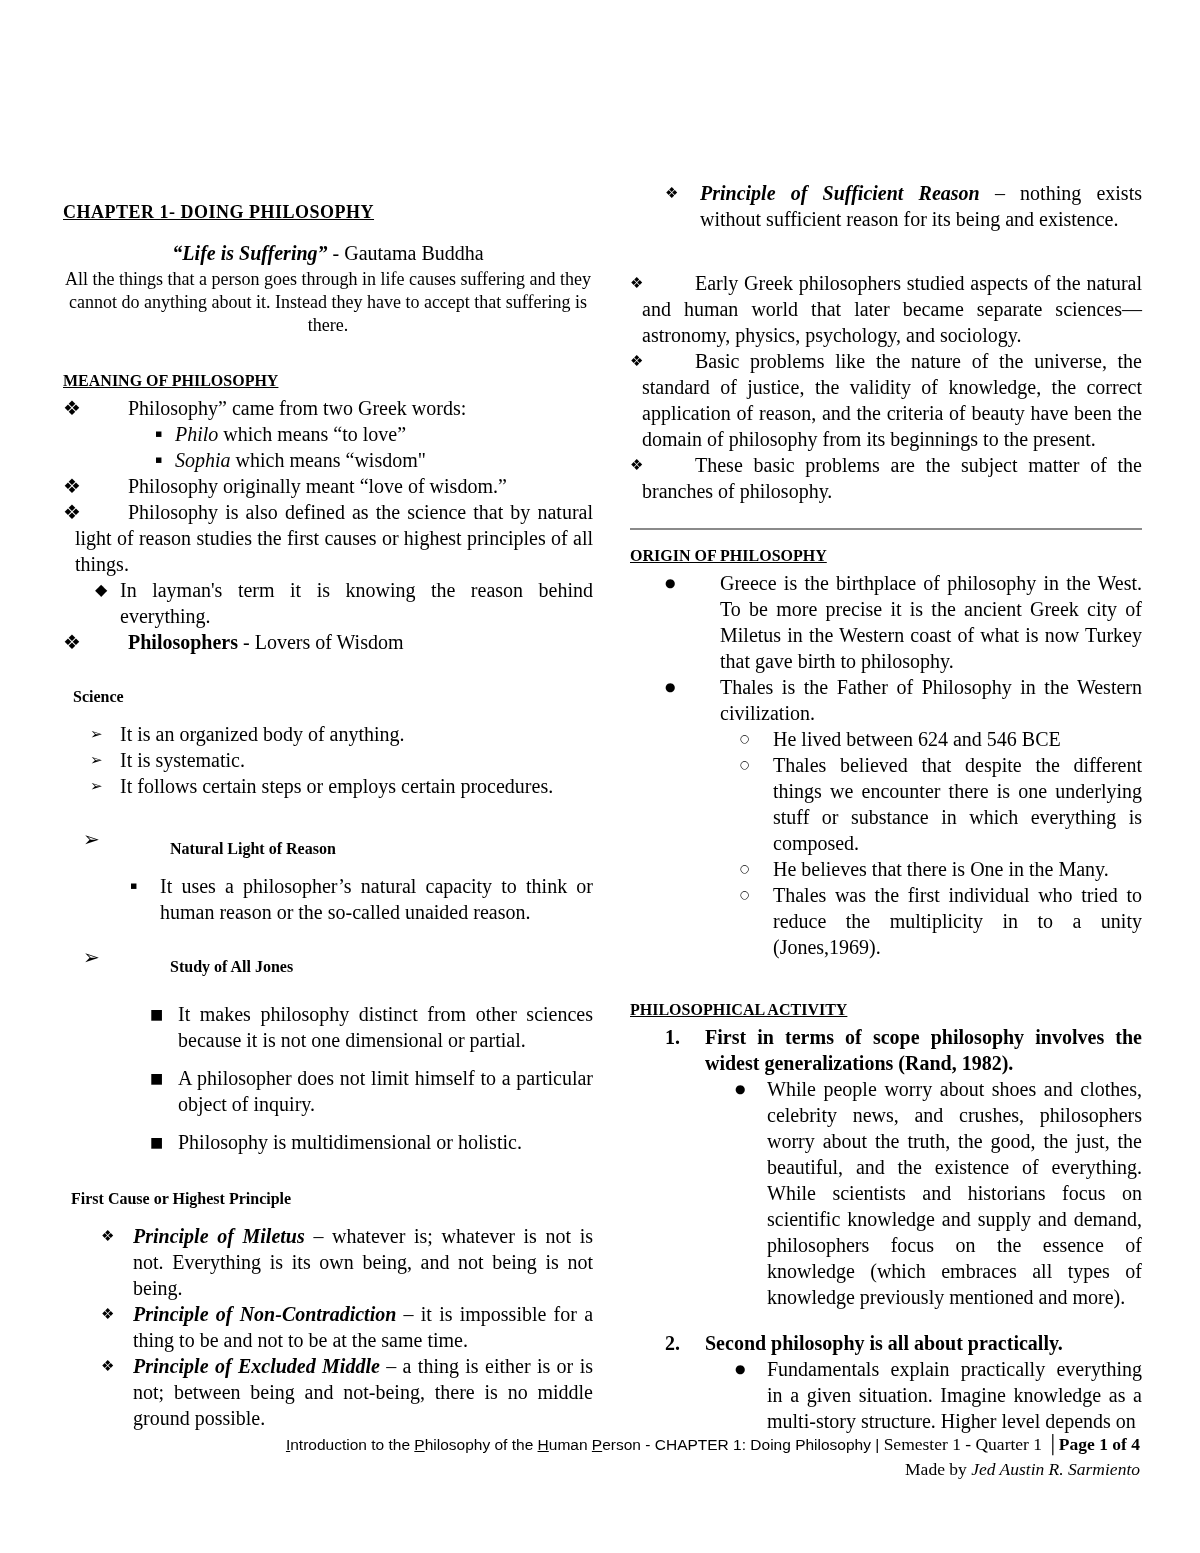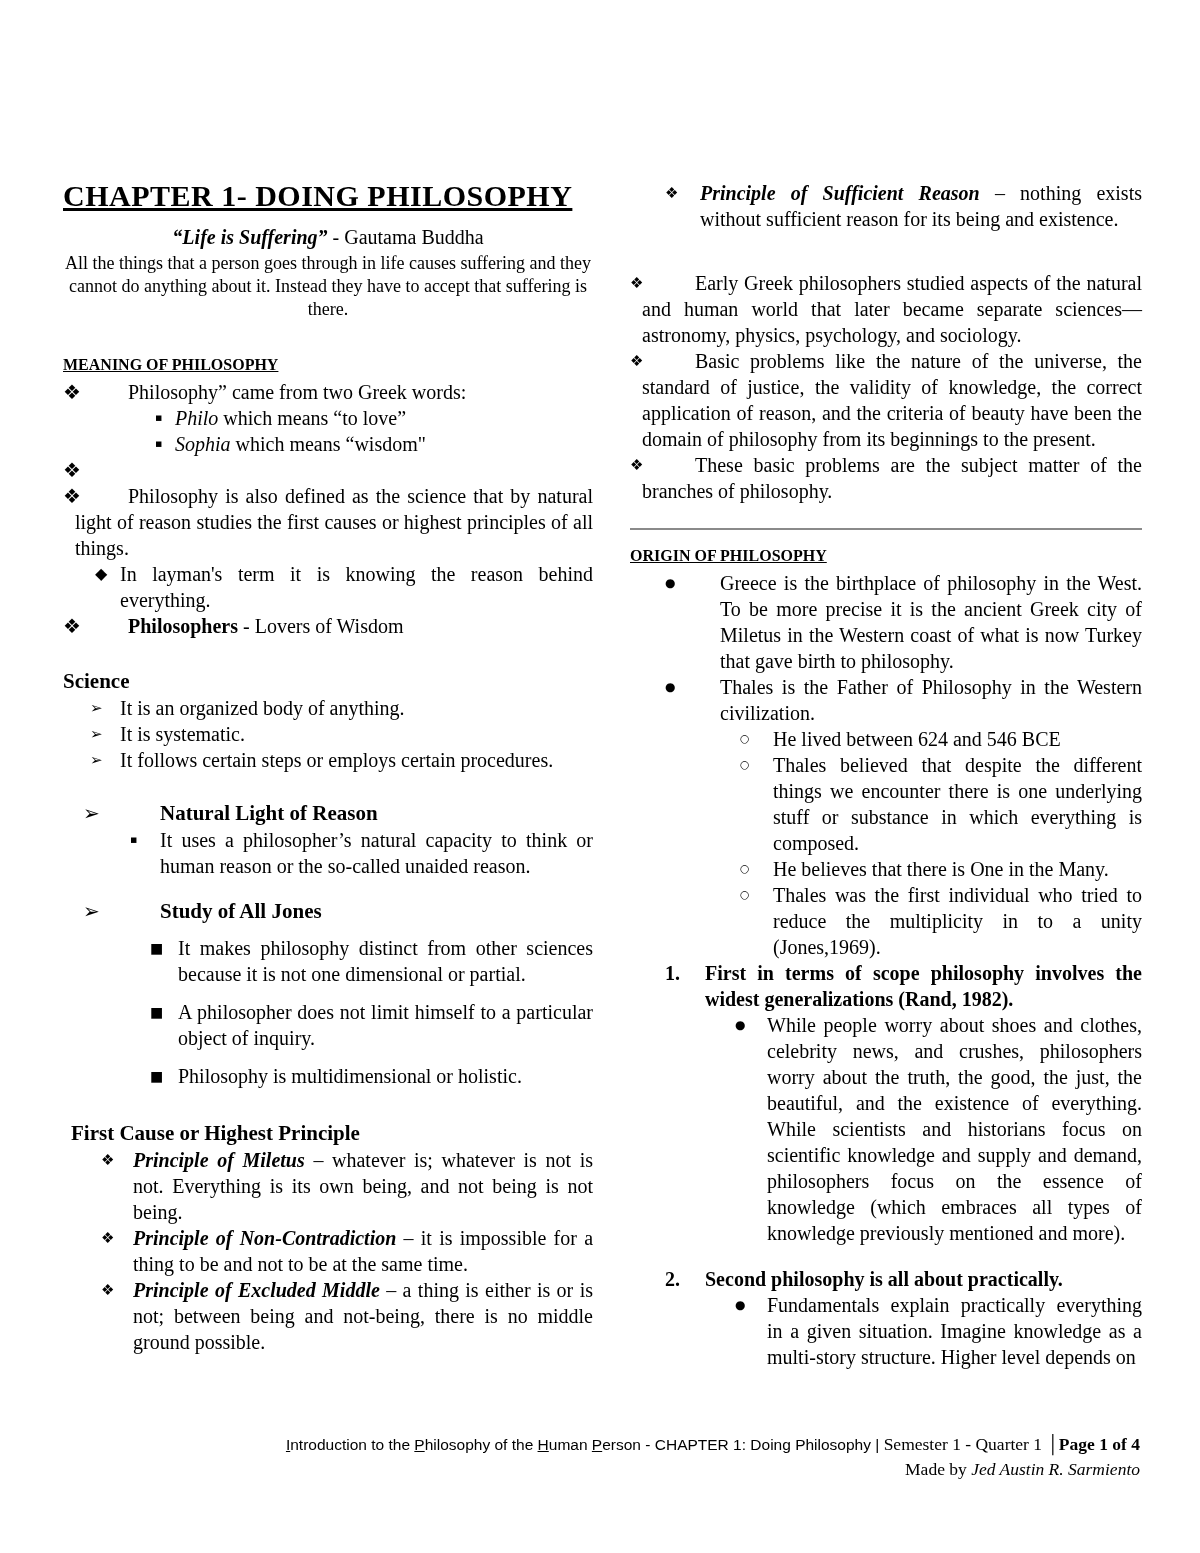--- a/index.html
+++ b/index.html
@@ -12,30 +12,30 @@
     font-family:"Liberation Serif", serif;
     font-size:20px;
     line-height:26px;
     overflow:hidden;
   }
   .col { position:absolute; top:180px; }
   .col-left  { left:63px;  width:530px; }
   .col-right { left:630px; width:512px; }
 
   .doc-title {
-    font-size:30px; line-height:32px; font-weight:bold;
+    font-size:18px; line-height:32px; font-weight:bold;
     text-decoration:underline; letter-spacing:0.5px;
-    margin:0 0 12px 0;
+    margin:16px 0 12px 0;
   }
   .h-major {
     font-size:16px; line-height:28px; font-weight:bold;
     text-decoration:underline; margin:0;
   }
   .h-plain {
-    font-size:21px; line-height:28px; font-weight:bold; margin:0;
+    font-size:16px; line-height:28px; font-weight:bold; margin:10px;
   }
 
   .quote-line { text-align:center; margin:0; }
   .quote-bold { font-weight:bold; font-style:italic; }
   .quote-note { text-align:center; font-size:18px; line-height:23px; margin:0; }
 
   
   .wordli { position:relative; padding-left:12px; text-align:justify; margin:0; }
   .wordli .blt { position:absolute; left:0; top:0; }
   .tab { display:inline-block; width:53px; }
@@ -117,21 +117,21 @@
     <div class="li li-msub">
         <span class="blt">▪</span>
         <span class="txt"><span class="lead-i">Philo</span><span> which means “to love”</span></span>
       </div>
 
     <div class="li li-msub">
         <span class="blt">▪</span>
         <span class="txt"><span class="lead-i">Sophia</span><span> which means “wisdom"</span></span>
       </div>
 
-    <p class="wordli"><span class="blt">❖</span><span class="tab"></span></p>
+    <p class="wordli"><span class="blt">❖</span><span class="tab"></span><span>Philosophy originally meant “love of wisdom.”</span></p>
 
     <p class="wordli"><span class="blt">❖</span><span class="tab"></span><span>Philosophy is also defined as the science that by natural light of reason studies the first causes or highest principles of all things.</span></p>
 
     <div class="li li-ldiam">
         <span class="blt">◆</span>
         <span class="txt">In layman's term it is knowing the reason behind everything.</span>
       </div>
 
     <p class="wordli"><span class="blt">❖</span><span class="tab"></span><span class="lead-b">Philosophers</span><span> - Lovers of Wisdom</span></p>
 
@@ -228,20 +228,21 @@
       </div>
     <div class="li li-circ">
         <span class="blt">○</span>
         <span class="txt">He believes that there is One in the Many.</span>
       </div>
     <div class="li li-circ">
         <span class="blt">○</span>
         <span class="txt">Thales was the first individual who tried to reduce the multiplicity in to a unity (Jones,1969).</span>
       </div>
 
+    <h2 class="h-major mt-act">PHILOSOPHICAL ACTIVITY</h2>
 
     <div class="li li-num">
         <span class="blt">1.</span>
         <span class="txt">First in terms of scope philosophy involves the widest generalizations (Rand, 1982).</span>
       </div>
     <div class="li li-actsub">
         <span class="blt">●</span>
         <span class="txt">While people worry about shoes and clothes, celebrity news, and crushes, philosophers worry about the truth, the good, the just, the beautiful, and the existence of everything. While scientists and historians focus on scientific knowledge and supply and demand, philosophers focus on the essence of knowledge (which embraces all types of knowledge previously mentioned and more).</span>
       </div>
 

